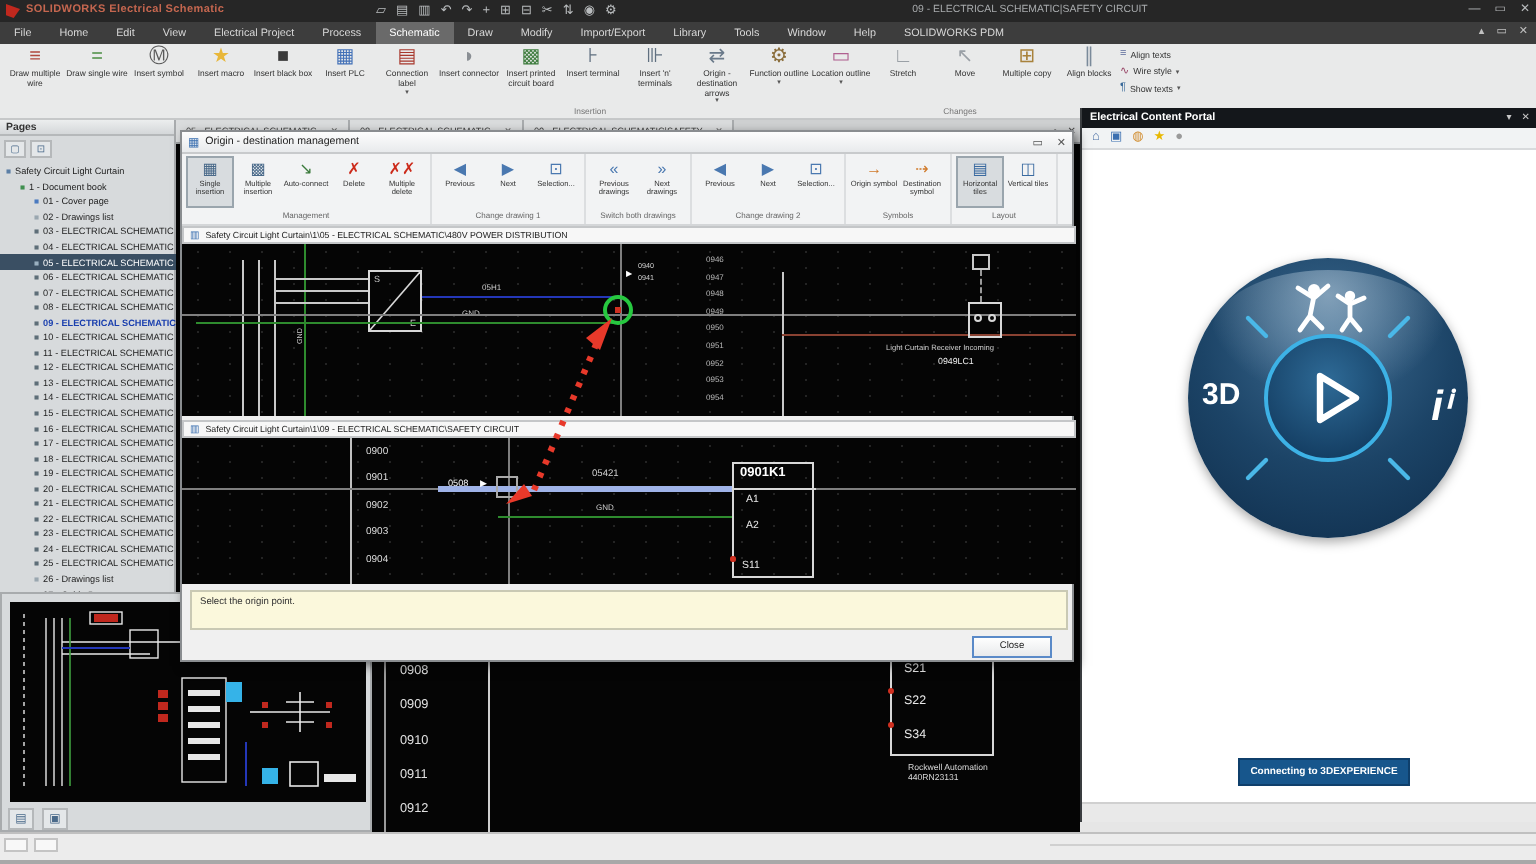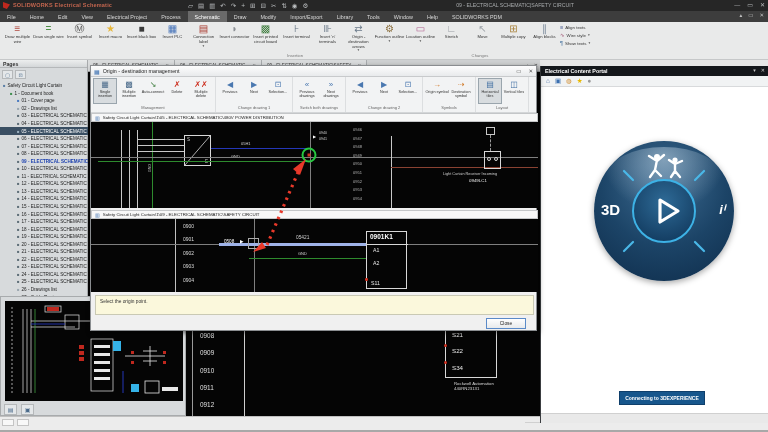--- a/index.html
+++ b/index.html
@@ -107,38 +107,38 @@
   #p2-comp { position:absolute; left:275px; top:12px; width:41px; height:58px; border:1px solid #d8d8d8; }
   #p2-comp .pin { position:absolute; left:6px; font-size:5.2px; color:#e8e8e8; }
 
   #dlg-message { position:absolute; left:4px; top:229px; width:439px; height:20px; background:#fbf8dc; border:1px solid #c9c9b4; font-size:4.8px; color:#333; padding:3px 4px; }
   #dlg-close { position:absolute; right:10px; top:252px; width:40px; height:11px; background:linear-gradient(#fefefe,#e8eaec); border:1px solid #5a8ac8; font-size:4.8px; color:#222; text-align:center; line-height:10px; }
 
   
   #annotation { position:absolute; left:0; top:0; width:768px; height:432px; pointer-events:none; z-index:60; }
 
   
-  #portal { position:absolute; left:540px; top:66px; width:228px; height:357px; background:#ffffff; border-left:1px solid #3a3d40; z-index:40; }
+  #portal { position:absolute; left:540px; top:54px; width:228px; height:357px; background:#ffffff; border-left:1px solid #3a3d40; z-index:40; }
   #portal-header { position:absolute; left:0; top:0; width:100%; height:10px; background:#14171b; display:flex; align-items:center; }
   #portal-title { font-size:5.4px; font-weight:bold; color:#ffffff; padding-left:4px; }
   #portal-header-icons { position:absolute; right:3px; top:1px; display:flex; gap:5px; }
   #portal-header-icons span { font-size:5px; color:#c8c8c8; }
   #portal-toolbar { position:absolute; left:0; top:10px; width:100%; height:11px; background:#f1f3f4; border-bottom:1px solid #d8dadc; display:flex; align-items:center; gap:5px; padding-left:5px; }
   #portal-toolbar span { font-size:6.5px; line-height:10px; }
   #portal-bottom { position:absolute; left:0; top:347px; width:100%; height:10px; background:#e9e9e9; border-top:1px solid #d0d0d0; }
 
   #compass { position:absolute; left:53px; top:75px; width:140px; height:140px; border-radius:50%;
      background:radial-gradient(circle at 50% 30%, #3d6b91 0%, #1c4467 52%, #0e2c4a 100%);
      box-shadow:0 2px 6px rgba(0,0,0,.35); }
   #compass::before { content:""; position:absolute; left:12px; top:6px; width:116px; height:62px; border-radius:50%;
      background:radial-gradient(ellipse at 50% 20%, rgba(173,196,214,.65), rgba(173,196,214,0) 75%); }
   #compass-center { position:absolute; left:38px; top:38px; width:64px; height:64px; border-radius:50%;
      background:radial-gradient(circle at 50% 35%, #2e6a96, #143e63 80%); border:2.5px solid #3db2e6; }
   #compass-3d { position:absolute; left:7px; top:60px; font-size:15px; font-weight:bold; color:#fff; }
-  #compass-ii { position:absolute; right:9px; top:59px; font-size:13px; font-weight:bold; color:#fff; font-style:italic; }
+  #compass-ii { position:absolute; right:9px; top:59px; font-size:21px; font-weight:bold; color:#fff; font-style:italic; }
   #compass-vr { position:absolute; left:0; right:0; bottom:7px; text-align:center; font-size:12px; font-weight:bold; color:#fff; }
   #connect-btn { position:absolute; left:78px; top:325px; width:86px; height:14px; background:#17568c; border:1px solid #0f3f6b; color:#fff; font-size:5px; font-weight:bold; text-align:center; line-height:13px; }
 
   
   #statusbar { position:absolute; left:0; top:416px; width:768px; height:16px; background:#ececec; border-top:1px solid #c0c0c0; }
   #statusbar .seg { position:absolute; top:2px; width:12px; height:7px; background:#f8f8f8; border:1px solid #c4c4c4; }
   #statusbar-bottom { position:absolute; left:0; top:13px; width:768px; height:3px; background:#a8a8a8; }
 </style>
 </head>
 <body>

